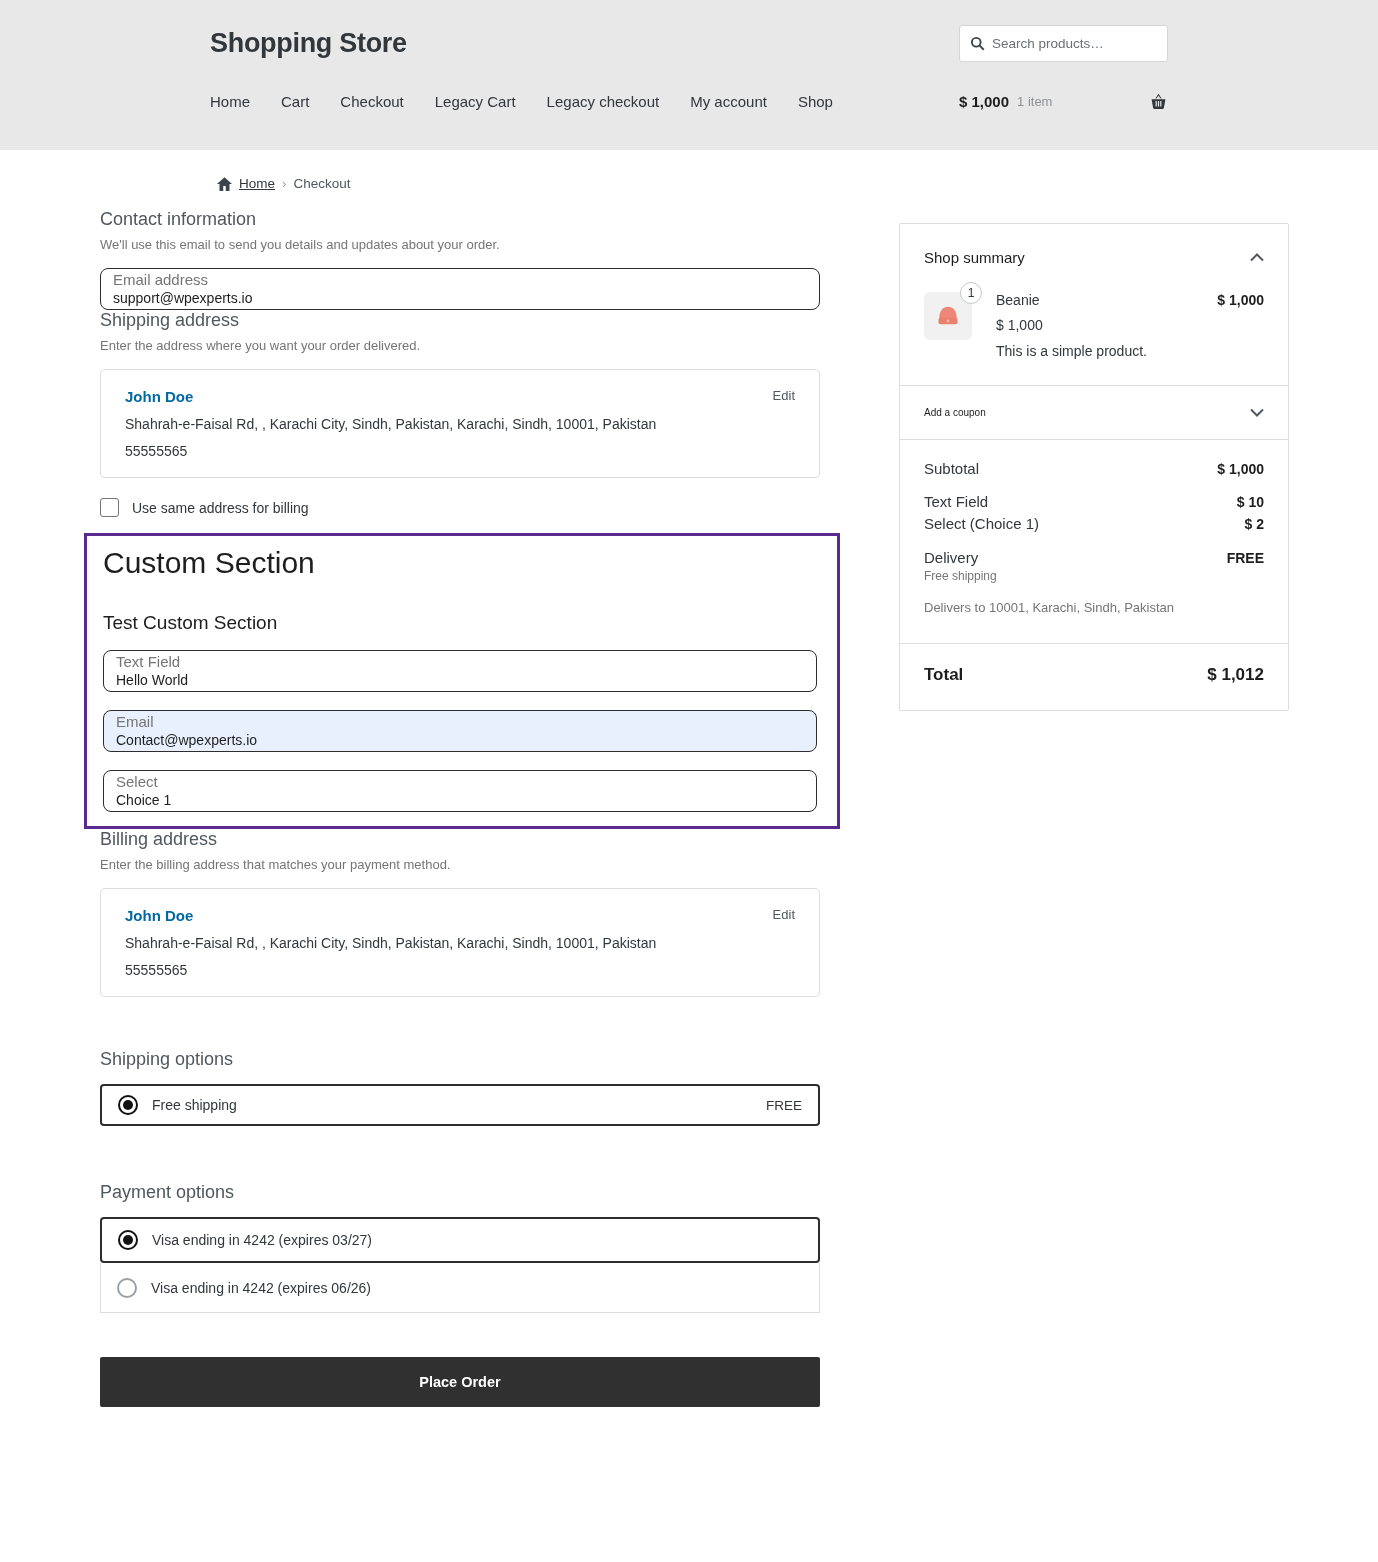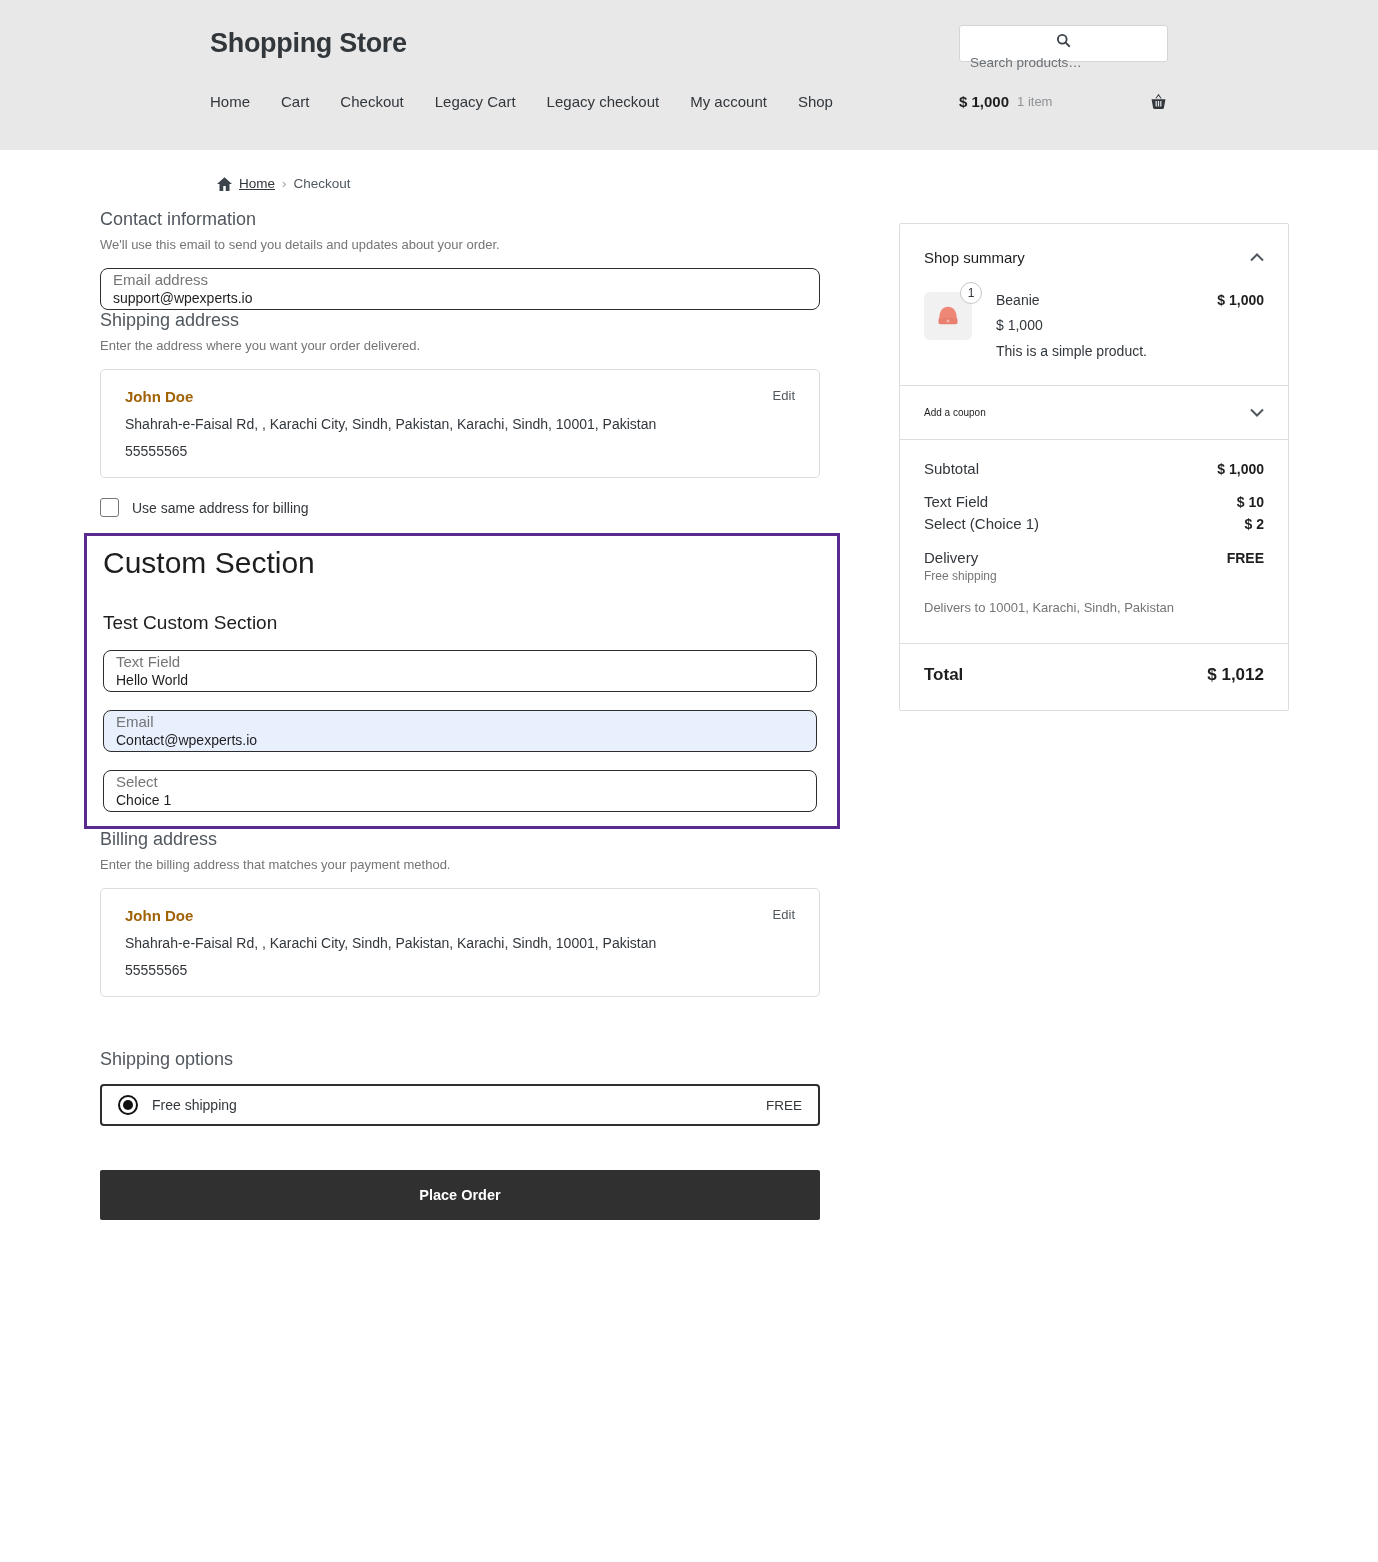--- a/index.html
+++ b/index.html
@@ -7,21 +7,21 @@
   body {
     font-family:"Liberation Sans","DejaVu Sans",sans-serif;
     background:#ffffff; color:#1e1e1e; min-height:1562px; overflow-x:hidden;
   }
   
   .site-header { background:#e8e8e8; height:150px; padding-top:25px; }
   .header-inner { width:958px; margin:0 auto; }
   .header-row1 { display:flex; justify-content:space-between; align-items:center; }
   .store-title { font-size:27px; font-weight:700; color:#32373c; letter-spacing:-.3px; }
   .search-box { width:209px; height:37px; background:#ffffff; border:1px solid #d5d5d5;
-    border-radius:3px; display:flex; align-items:center; padding:7px 10px; gap:7px;flex-direction:column; }
+    border-radius:3px; display:flex; align-items:center; padding:7px 10px; gap:7px; }
   .search-box input { border:none; outline:none; background:transparent; font-size:13.5px;
     color:#50575e; width:100%; font-family:inherit; }
   .search-box input::placeholder { color:#6b7075; }
   .header-row2 { display:flex; justify-content:space-between; align-items:center; margin-top:31px; }
   .main-nav { display:flex; gap:31px; }
   .nav-link { font-size:15px; color:#32373c; cursor:pointer; }
   .cart-widget { width:209px; display:flex; align-items:center; }
   .cart-total { font-size:15px; font-weight:700; color:#1e1e1e; }
   .cart-items { font-size:13px; color:#8e9196; margin-left:8px; }
   .cart-basket { margin-left:auto; display:flex; align-items:center; cursor:pointer; }
@@ -38,21 +38,21 @@
   .sec-heading { font-size:18px; font-weight:400; color:#50575e; }
   .sec-desc { font-size:13px; color:#757575; margin-top:7px; }
   .field { border:1.4px solid #2d2d2d; border-radius:8px; height:42px; padding:5px 12px;
     display:flex; flex-direction:column; justify-content:center; background:#fff; position:relative; }
   .field .f-label { font-size:15px; color:#757575; line-height:1.3; }
   .field .f-value { font-size:14px; color:#1e1e1e; line-height:1.35; }
   .field.autofill { background:#e8f0fe; }
   .field .eye { position:absolute; right:12px; top:50%; transform:translateY(-50%); cursor:pointer; display:flex; }
   .pwd-dots { font-size:10px; font-weight:700; letter-spacing:1.5px; }
   .addr-card { border:1px solid #dddddd; border-radius:5px; padding:18px 24px; margin-top:16px; position:relative; }
-  .addr-name { font-size:15px; font-weight:700; color:#a16207; }
+  .addr-name { font-size:15px; font-weight:700; color:#0369a1; }
   .addr-line { font-size:14px; color:#32373c; margin-top:11px; }
   .addr-edit { position:absolute; top:18px; right:24px; font-size:13px; color:#50575e; cursor:pointer; }
   .checkbox-row { display:flex; align-items:center; gap:13px; margin-top:20px; }
   .checkbox { width:19px; height:19px; border:1.5px solid #757575; border-radius:3px; background:#fff; cursor:pointer; }
   .checkbox-label { font-size:14px; color:#32373c; }
   
   .custom-section { border:3px solid #5b2a8e; margin:16px -20px 0 -16px; padding:10px 20px 14px 16px; }
   .custom-title { font-size:30px; font-weight:400; color:#1e1e1e; }
   .custom-subtitle { font-size:19px; font-weight:400; color:#1e1e1e; margin-top:32px; }
   .custom-fields { display:flex; flex-direction:column; gap:18px; margin-top:16px; }
@@ -221,20 +221,31 @@
 
     <section class="mt52">
       <h2 class="sec-heading">Shipping options</h2>
       <div class="option-box">
         <span class="radio on"></span>
         <span class="option-label">Free shipping</span>
         <span class="option-price">FREE</span>
       </div>
     </section>
 
+    <section class="mt56">
+      <h2 class="sec-heading">Payment options</h2>
+      <div class="pay-row1">
+        <span class="radio on"></span>
+        <span class="option-label">Visa ending in 4242 (expires 03/27)</span>
+      </div>
+      <div class="pay-row2">
+        <span class="radio off"></span>
+        <span class="option-label">Visa ending in 4242 (expires 06/26)</span>
+      </div>
+    </section>
 
     <button class="place-order">Place Order</button>
   </div>
 
   <aside class="col-side">
     <div class="summary-card">
 
       <div class="sum-header">
         <span class="sum-title">Shop summary</span>
         <span class="icon">

